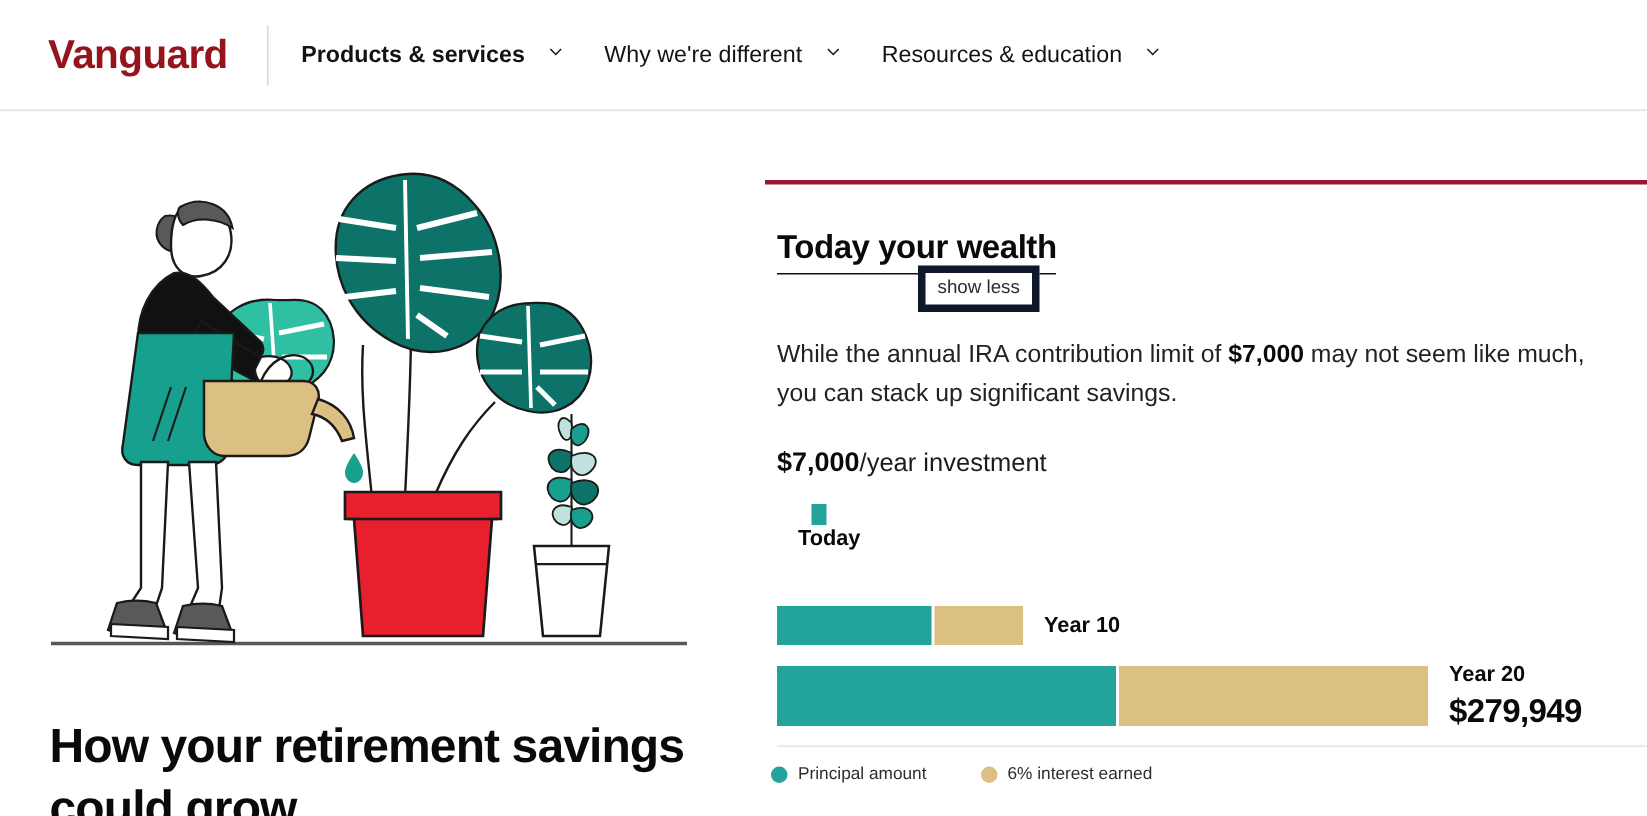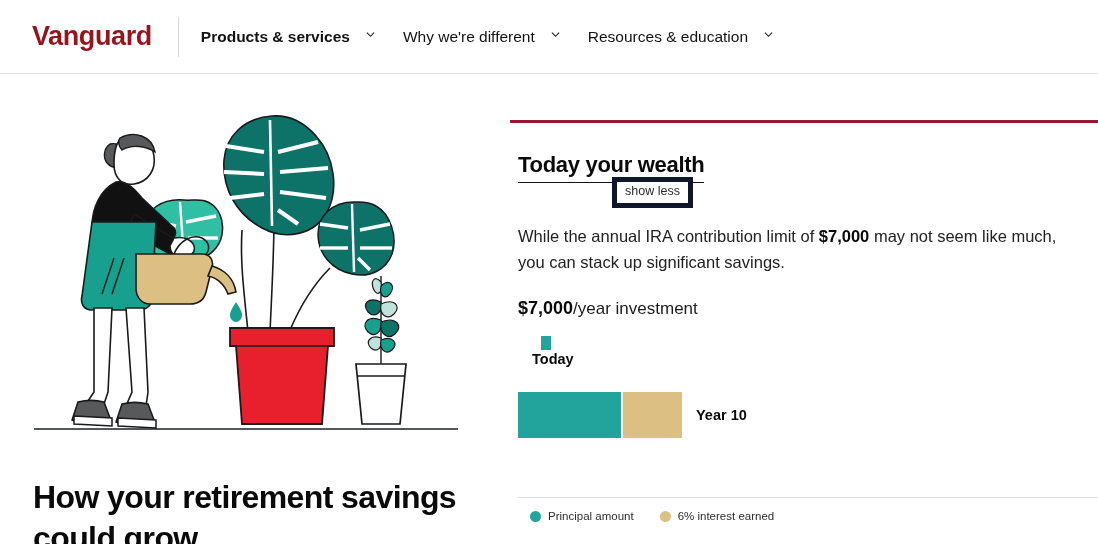--- a/index.html
+++ b/index.html
@@ -97,30 +97,30 @@
   .bar-label{
     margin-left:14px; font-size:14.5px; font-weight:700;
     color:#0a0a0a; line-height:1.25; white-space:nowrap;
   }
   .bar-label .amt{
     display:block; font-size:22px; font-weight:700;
     letter-spacing:-0.4px; margin-top:1px;
   }
 
   .row-today{ top:0; height:32px;flex-direction:column; }
-  .row-y10  { top:56px; height:46px; }
+  .row-y10  { top:68px; height:26px; }
   .row-y20  { top:108px; height:40px; }
 
   .legend-rule{
     position:absolute; left:8px; top:423px; width:580px; height:1px;
     background:#e4e4e4;
   }
   .legend{
-    position:absolute; left:20px; top:436px;
-    display:flex; align-items:center; gap:26px;
+    position:absolute; left:4px; top:436px;
+    display:flex; align-items:center; gap:36px;
   }
   .legend-item{ display:flex; align-items:center; gap:7px; }
   .legend-dot{ width:11px; height:11px; border-radius:50%; display:block; }
   .legend-text{ font-size:11.5px; color:#2d2d2d; }
 </style>
 </head>
 <body>
 
 <header class="site-header">
   <div class="brand">Vanguard</div>
@@ -297,20 +297,30 @@
     <div class="bar-row row-y10">
       <div class="bar-stack">
         <span class="seg seg-principal" style="width:103px"></span>
         <span class="seg seg-interest" style="width:59px;margin-left:2px"></span>
       </div>
       <div class="bar-label">
         <span>Year 10</span>
       </div>
     </div>
 
+    <div class="bar-row row-y20">
+      <div class="bar-stack">
+        <span class="seg seg-principal" style="width:226px"></span>
+        <span class="seg seg-interest" style="width:206px;margin-left:2px"></span>
+      </div>
+      <div class="bar-label">
+        <span>Year 20</span>
+        <span class="amt">$279,949</span>
+      </div>
+    </div>
   </div>
 
   <div class="legend-rule"></div>
 
   <div class="legend">
     <div class="legend-item">
       <span class="legend-dot" style="background:#22a39c"></span>
       <span class="legend-text">Principal amount</span>
     </div>
     <div class="legend-item">

